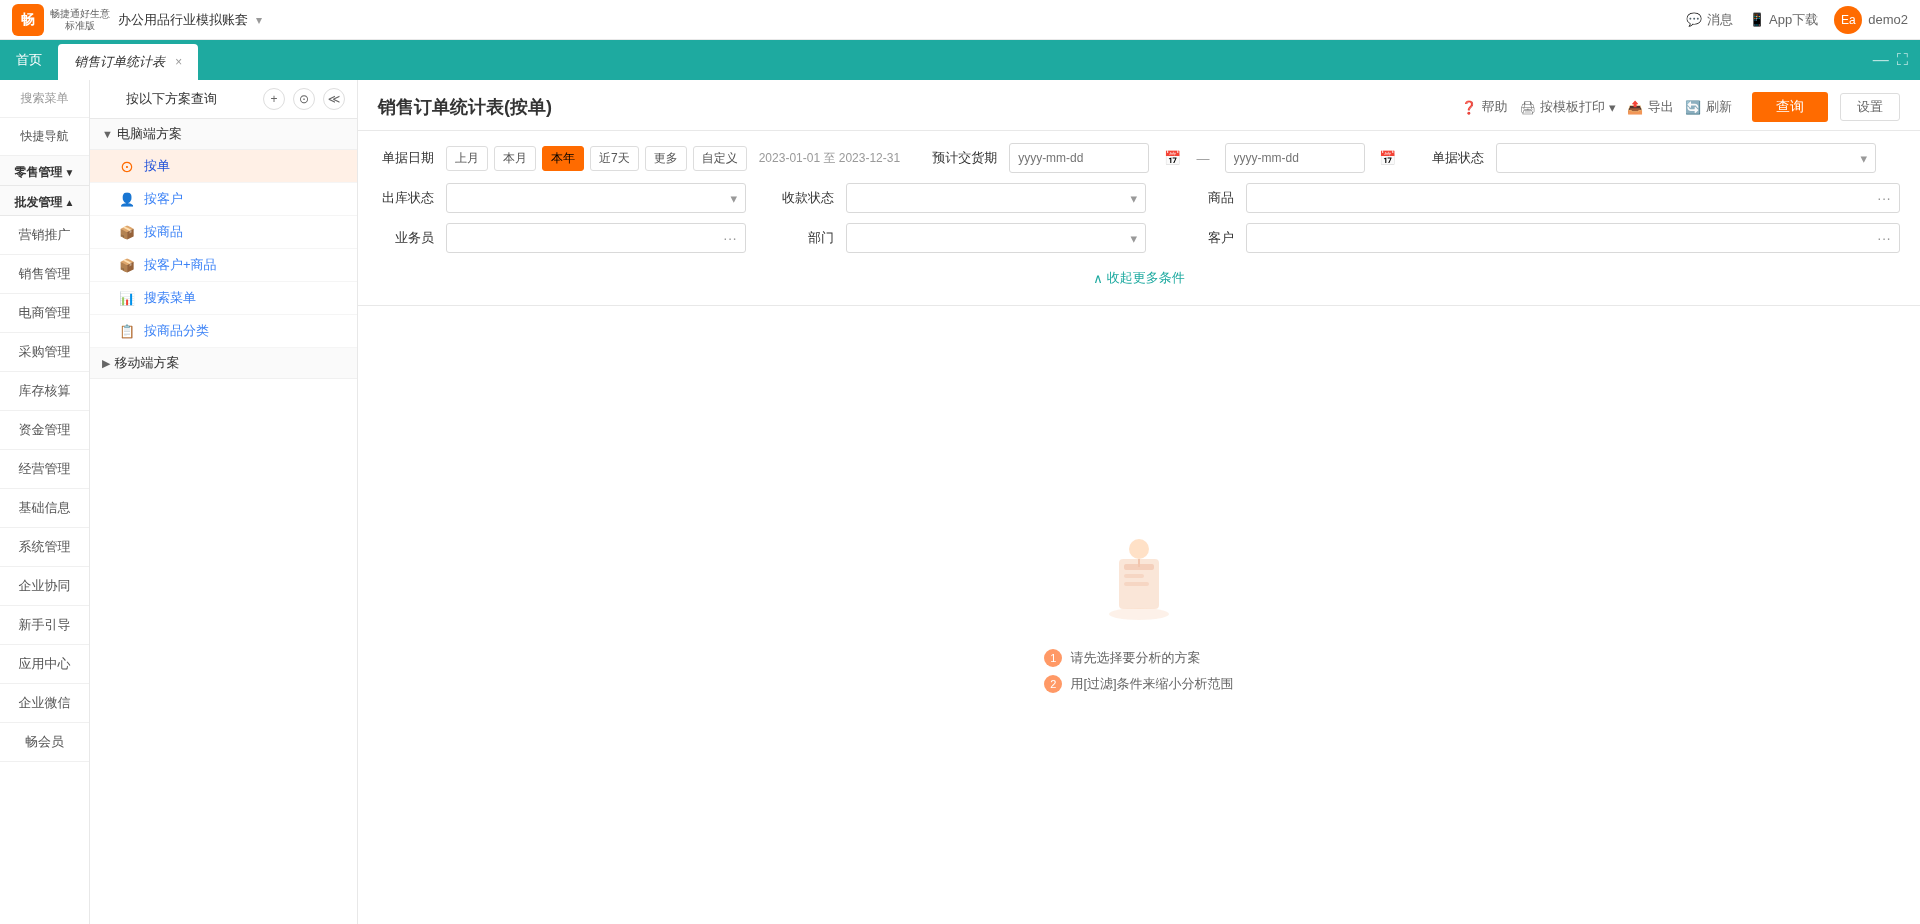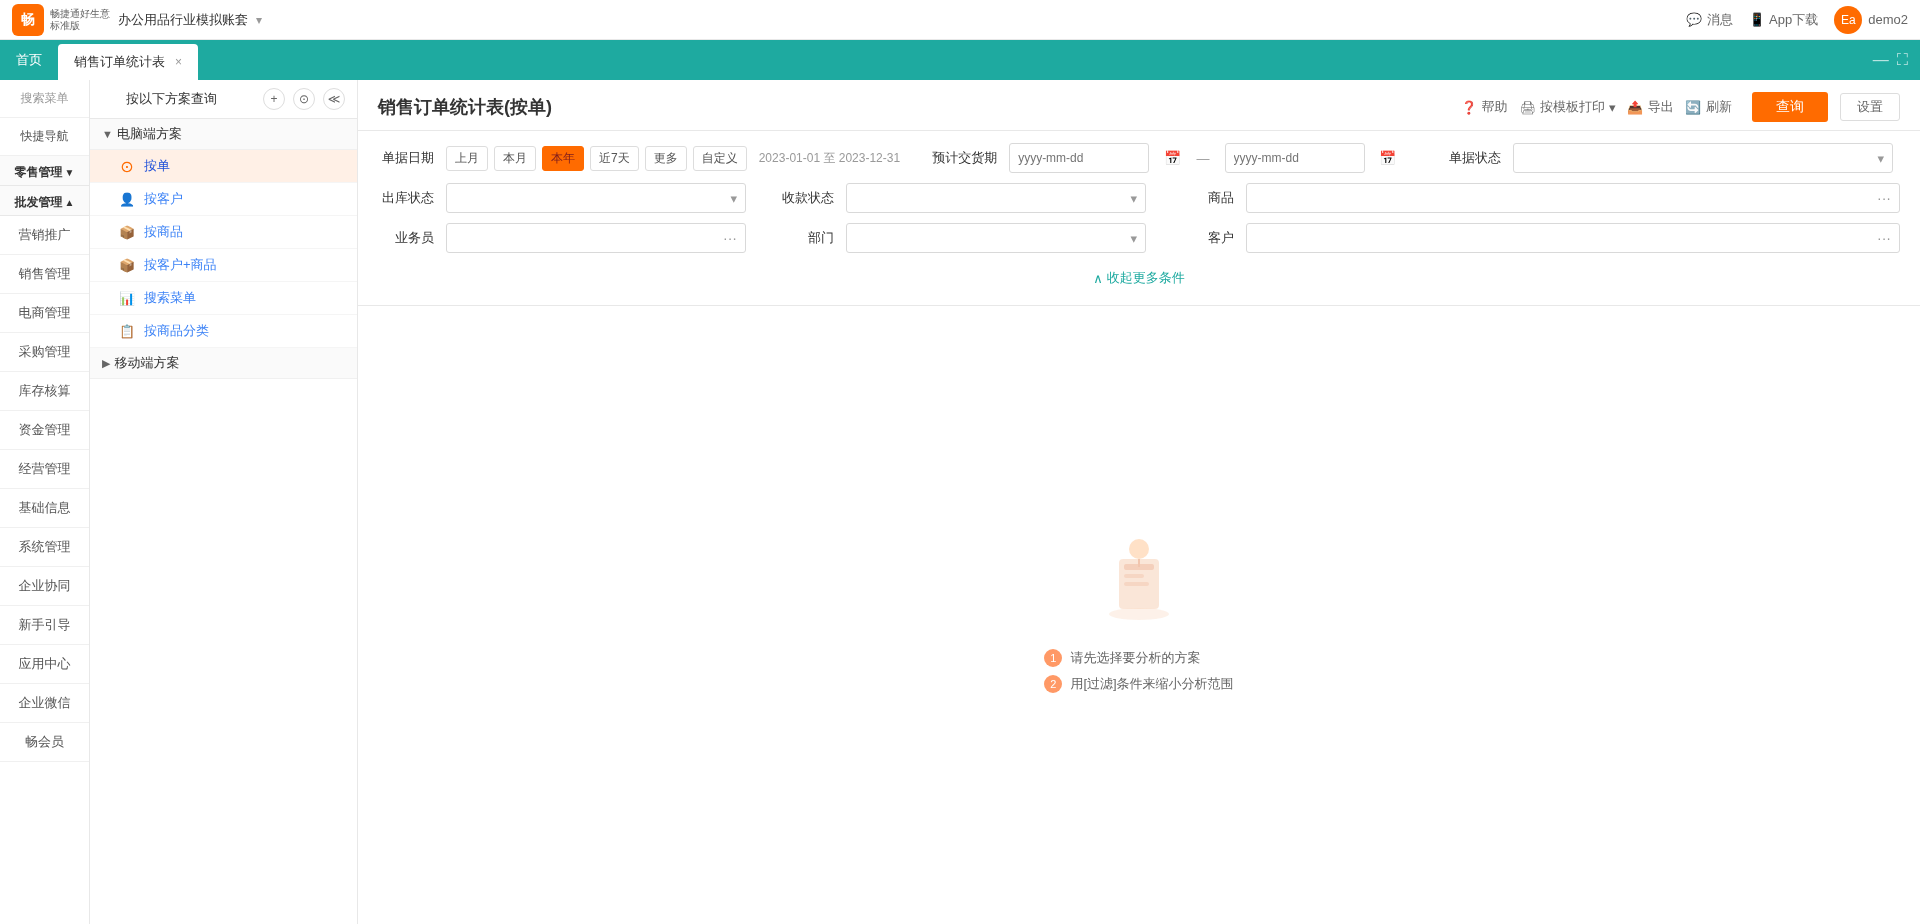--- a/index.html
+++ b/index.html
@@ -3,31 +3,31 @@
   <meta charset="utf-8">
   <style>
     * { box-sizing: border-box; margin: 0; padding: 0; }
     body { font-family: 'Microsoft YaHei', Arial, sans-serif; font-size: 13px; background: #f5f5f5; color: #333; height: 924px; overflow: hidden; display: flex; flex-direction: column; }
 
     
     .top-bar { background: #fff; height: 40px; display: flex; align-items: center; justify-content: space-between; padding: 0 12px; border-bottom: 1px solid #e8e8e8; flex-shrink: 0; }
     .top-bar-left { display: flex; align-items: center; gap: 8px; }
     .logo-area { display: flex; align-items: center; gap: 6px; }
     .logo-icon { width: 32px; height: 32px; background: #ff6b00; border-radius: 6px; display: flex; align-items: center; justify-content: center; color: #fff; font-size: 14px; font-weight: bold; }
-    .logo-text { font-size: 11px; color: #666; line-height: 1.2; }
+    .logo-text { font-size: 11px; color: #666; line-height: 1.2; text-align: center; }
     .breadcrumb-title { font-size: 13px; color: #333; }
     .breadcrumb-arrow { color: #999; font-size: 12px; }
     .top-bar-right { display: flex; align-items: center; gap: 16px; }
     .top-bar-action { display: flex; align-items: center; gap: 4px; color: #666; font-size: 13px; cursor: pointer; }
     .avatar { width: 28px; height: 28px; border-radius: 50%; background: #ff6b00; display: flex; align-items: center; justify-content: center; color: #fff; font-size: 12px; }
 
     
     .nav-tabs { background: #1eaaa0; height: 40px; display: flex; align-items: center; padding: 0 0; flex-shrink: 0; }
     .nav-tab { padding: 0 16px; height: 40px; display: flex; align-items: center; cursor: pointer; color: rgba(255,255,255,0.85); font-size: 13px; gap: 6px; }
-    .nav-tab.active { background: #fff; color: #333; border-radius: 4px 4px 0 0; margin-top: 4px; height: 36px; }
+    .nav-tab.active { background: #fff; color: #333; border-radius: 4px 4px 0 0; margin-top: 4px; height: 36px; font-style: italic; }
     .nav-tab-close { color: #999; font-size: 12px; cursor: pointer; margin-left: 4px; }
     .nav-tab-home { color: #fff; }
     .window-controls { margin-left: auto; display: flex; align-items: center; gap: 8px; padding-right: 12px; }
     .win-btn { color: rgba(255,255,255,0.7); cursor: pointer; font-size: 16px; }
 
     
     .main-layout { display: flex; flex: 1; overflow: hidden; }
 
     
     .sidebar { width: 90px; background: #fff; border-right: 1px solid #e8e8e8; display: flex; flex-direction: column; overflow-y: auto; flex-shrink: 0; }
@@ -59,21 +59,21 @@
     .page-actions { display: flex; align-items: center; gap: 12px; }
     .page-action-btn { display: flex; align-items: center; gap: 4px; color: #666; font-size: 13px; cursor: pointer; }
 
     
     .filter-area { background: #fff; padding: 12px 20px; border-bottom: 1px solid #e8e8e8; flex-shrink: 0; }
     .filter-row { display: flex; align-items: center; gap: 12px; margin-bottom: 10px; flex-wrap: wrap; }
     .filter-row:last-child { margin-bottom: 0; }
     .filter-label { font-size: 13px; color: #333; white-space: nowrap; min-width: 56px; text-align: right; }
     .filter-date-group { display: flex; align-items: center; gap: 6px; }
     .date-btn { padding: 3px 8px; font-size: 12px; border-radius: 3px; cursor: pointer; border: 1px solid #ddd; background: #fff; color: #555; }
-    .date-btn.active { background: #ff6b00; color: #7f1d1d; border-color: #ff6b00; }
+    .date-btn.active { background: #ff6b00; color: #000000; border-color: #ff6b00; }
     .date-range-text { font-size: 12px; color: #999; }
     .filter-select { height: 30px; border: 1px solid #d9d9d9; border-radius: 3px; padding: 0 8px; font-size: 13px; color: #333; background: #fff; cursor: pointer; display: flex; align-items: center; justify-content: space-between; min-width: 160px; }
     .filter-select-wide { min-width: 260px; }
     .date-input-group { display: flex; align-items: center; gap: 15px; }
     .date-input { height: 30px; width: 140px; border: 1px solid #d9d9d9; border-radius: 3px; padding: 0 8px; font-size: 12px; color: #ccc; background: #fff; }
     .date-input-sep { color: #999; }
     .calendar-icon { color: #999; font-size: 14px; cursor: pointer; }
     .filter-item-select { flex: 1; height: 30px; border: 1px solid #d9d9d9; border-radius: 3px; padding: 0 8px; font-size: 13px; color: #333; background: #fff; cursor: pointer; display: flex; align-items: center; justify-content: space-between; }
     .filter-dots { color: #999; cursor: pointer; font-size: 14px; }
     .collapse-btn { display: flex; align-items: center; justify-content: center; gap: 4px; color: #1eaaa0; font-size: 13px; cursor: pointer; padding: 6px 0; }
@@ -287,21 +287,21 @@
 
           <span class="filter-label" style="margin-left:20px;">预计交货期</span>
           <div class="date-input-group">
             <input class="date-input" placeholder="yyyy-mm-dd" style="">
             <span class="calendar-icon">📅</span>
             <span class="date-input-sep">—</span>
             <input class="date-input" placeholder="yyyy-mm-dd" style="">
             <span class="calendar-icon">📅</span>
           </div>
 
-          <span class="filter-label" style="margin-left:36px;">单据状态</span>
+          <span class="filter-label" style="margin-left:19px;">单据状态</span>
           <div class="filter-select filter-select-wide" style="flex:1;max-width:380px;">
             <span></span>
             <span style="color:#999;">▾</span>
           </div>
         </div>
 
         <div class="filter-row">
           <span class="filter-label">出库状态</span>
           <div class="filter-item-select" style="flex:1;max-width:300px;">
             <span></span>

